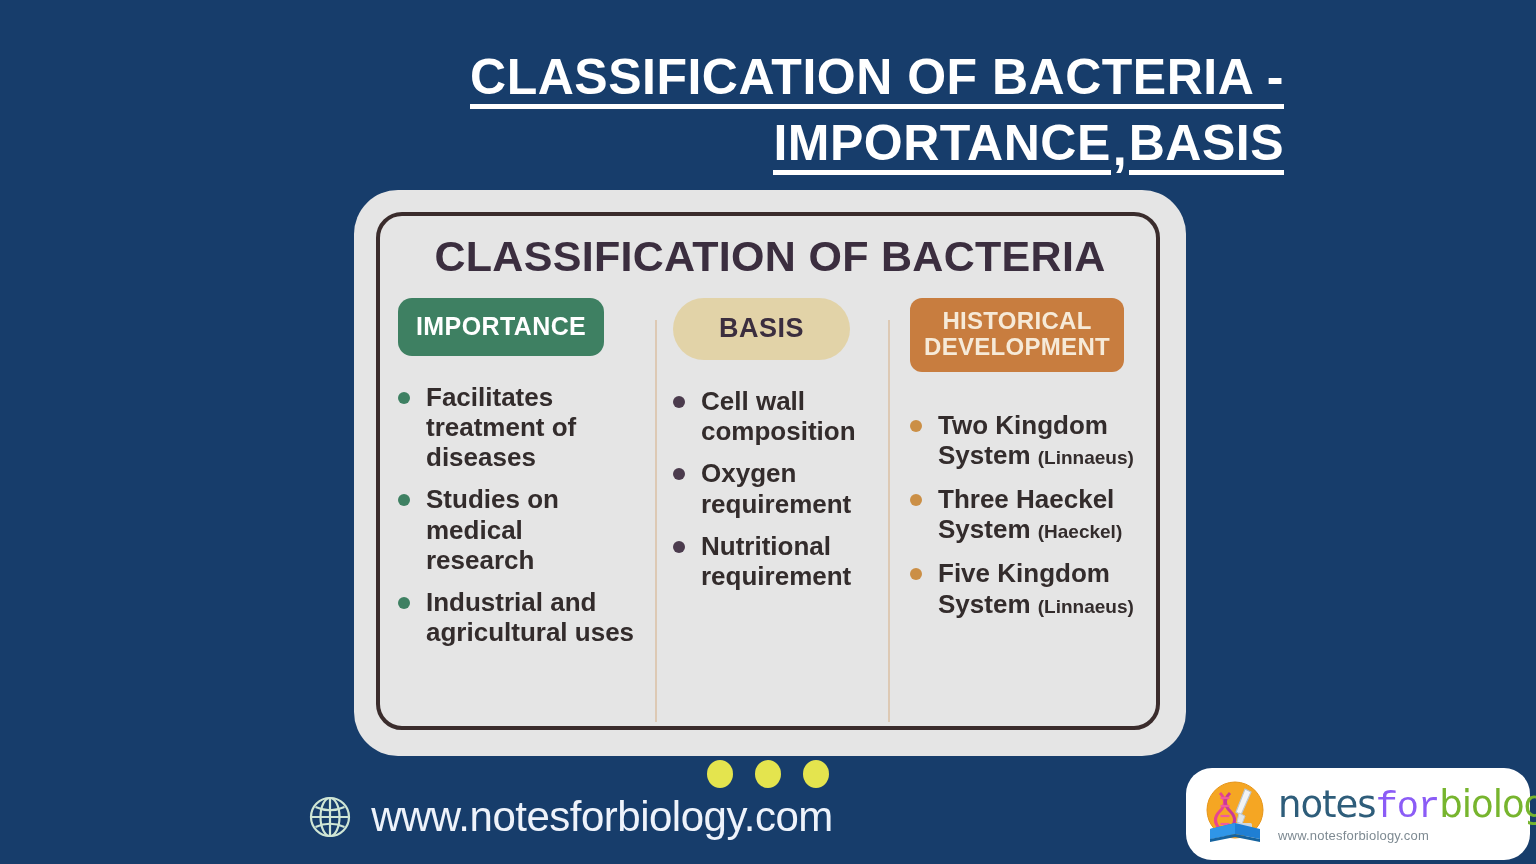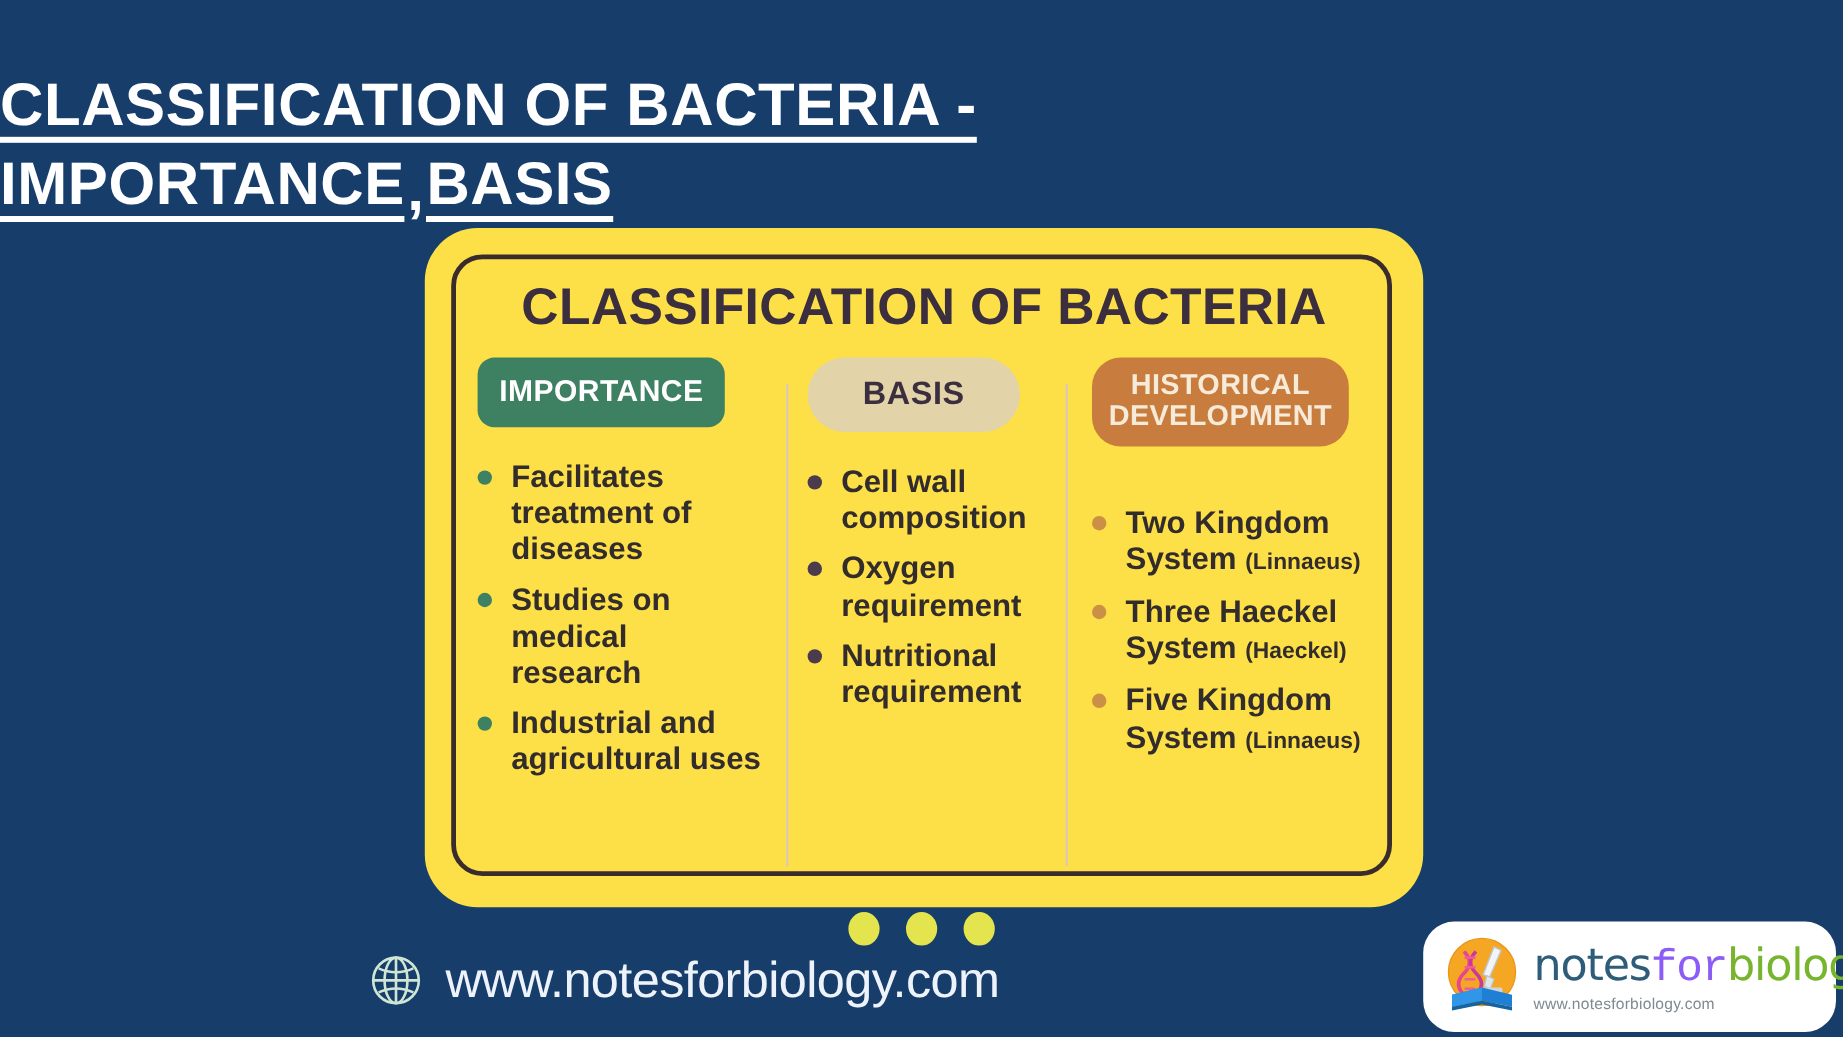--- a/index.html
+++ b/index.html
@@ -11,24 +11,24 @@
     height: 864px;
     background: #173d6b;
     font-family: "Liberation Sans", sans-serif;
     overflow: hidden;
     position: relative;
   }
 
   
   #title-block {
     position: absolute;
-    top: 62px;
+    top: 52px;
     left: 0;
     width: 1284px;
-    text-align: left;
+    text-align: right;
     line-height: 1.0;
   }
   .title-line {
     display: inline-block;
     color: #ffffff;
     font-family: "Liberation Sans", sans-serif;
     font-weight: bold;
     font-size: 50px;
     letter-spacing: 0.5px;
     text-transform: uppercase;
@@ -50,21 +50,21 @@
     padding: 0 2px 2px 2px;
   }
 
   
   #card-outer {
     position: absolute;
     left: 354px;
     top: 190px;
     width: 832px;
     height: 566px;
-    background: #fde047;
+    background: #e5e5e5;
     border-radius: 44px;
   }
   #card-inner {
     position: absolute;
     left: 22px;
     top: 22px;
     width: 784px;
     height: 518px;
     border: 4px solid #3a2c2c;
     border-radius: 26px;
@@ -122,21 +122,21 @@
     background: #e2d3a8;
     color: #3b2e3f;
     border-radius: 36px;
     font-size: 27px;
     padding: 16px 46px 17px 46px;
     letter-spacing: 0.5px;
   }
   #badge-history {
     background: #c87d3f;
     color: #f6ead8;
-    border-radius: 24px;
+    border-radius: 12px;
     font-size: 24px;
     padding: 10px 14px 12px 14px;
     letter-spacing: 0.3px;
   }
 
   
   .bullets {
     list-style: none;
     margin: 0;
     padding: 0;
@@ -158,21 +158,21 @@
     width: 12px;
     height: 12px;
     border-radius: 50%;
   }
   #col-importance .dot { background: #3e8062; }
   #col-basis .dot      { background: #4b3b4d; }
   #col-history .dot    { background: #cb8f46; }
 
   #col-importance .bullets { margin-top: 26px; }
   #col-basis .bullets      { margin-top: 26px; }
-  #col-history .bullets    { margin-top: 48px; }
+  #col-history .bullets    { margin-top: 38px; }
 
   #col-history .bullet-item { margin-bottom: 14px; }
   .paren {
     font-size: 19px;
     font-weight: bold;
   }
 
   
   .divider {
     position: absolute;

